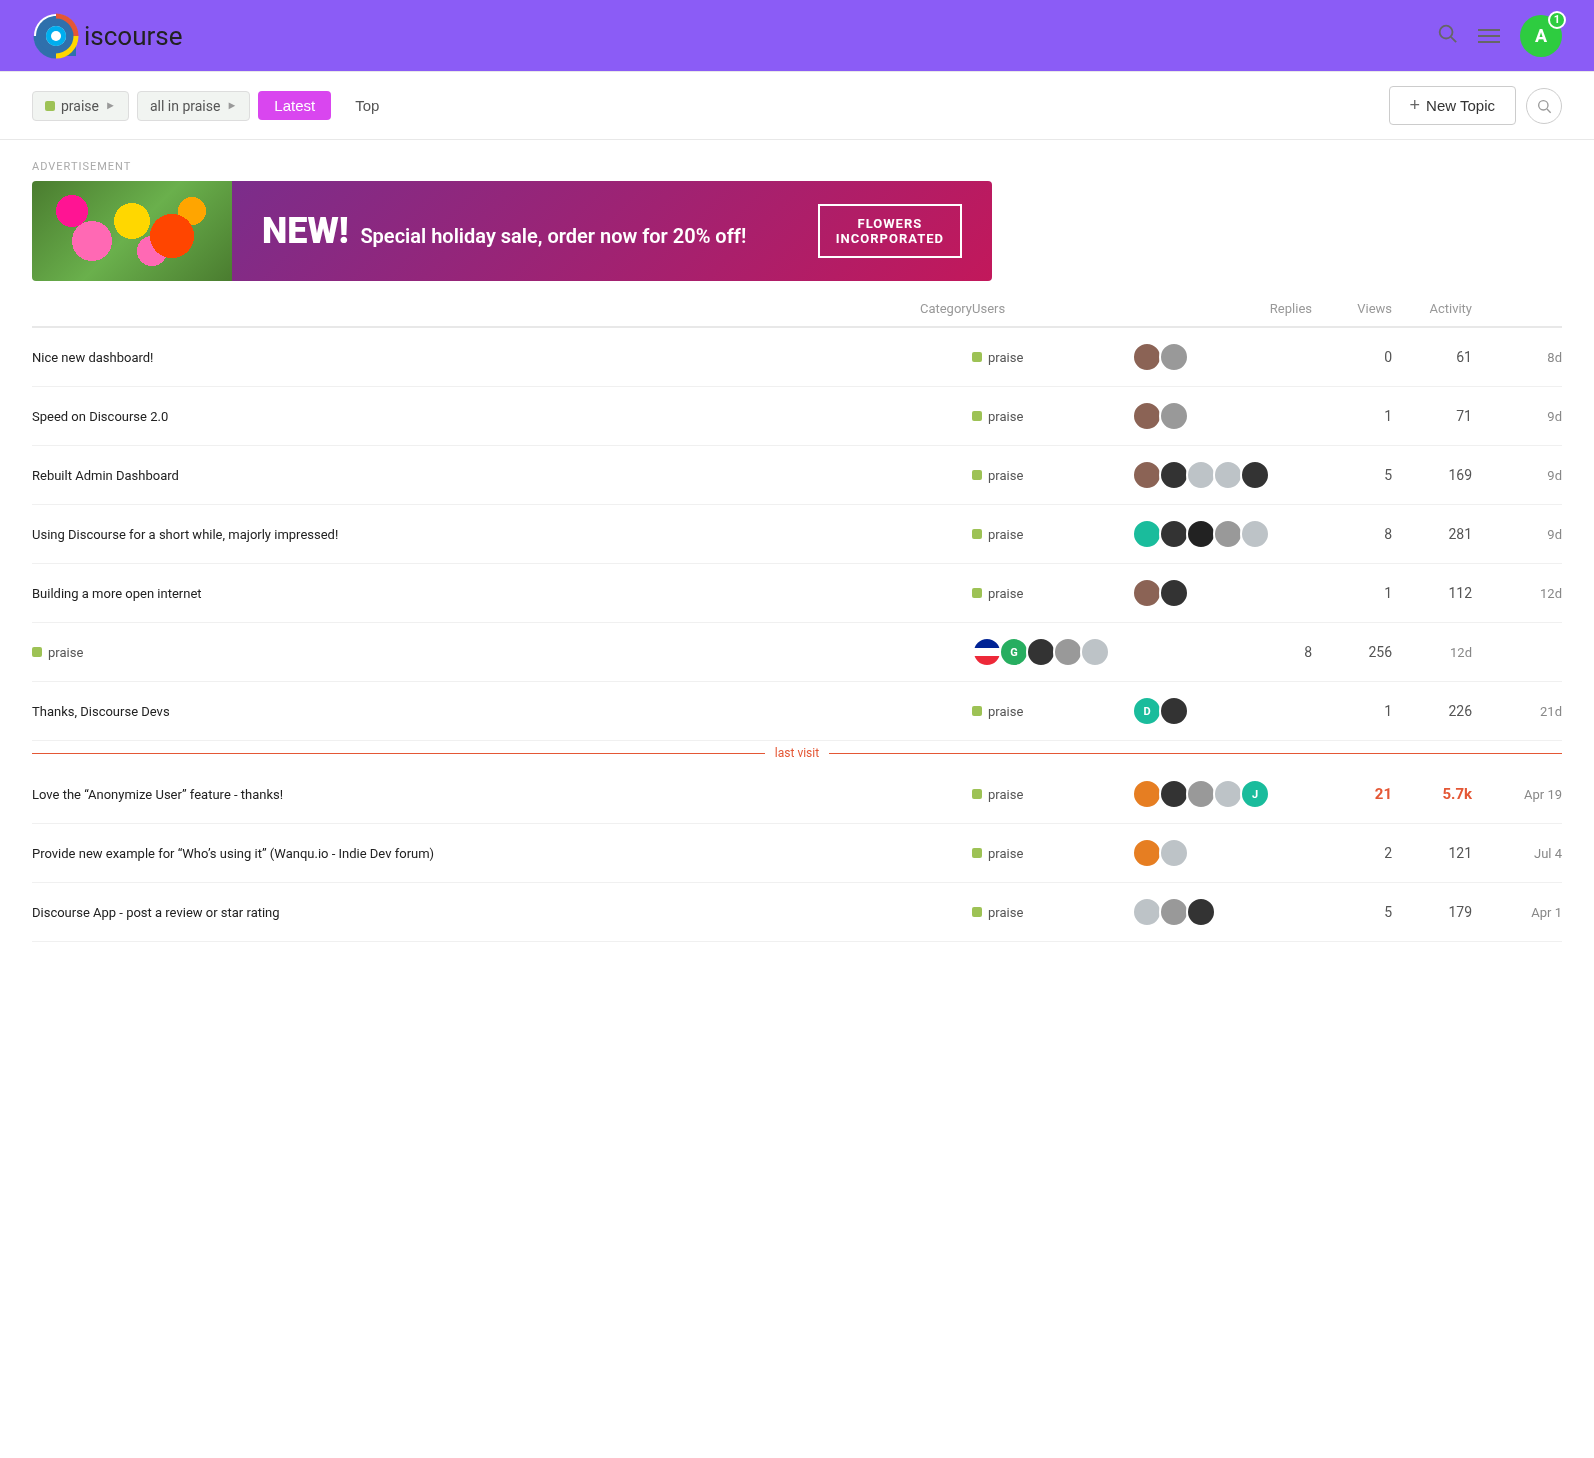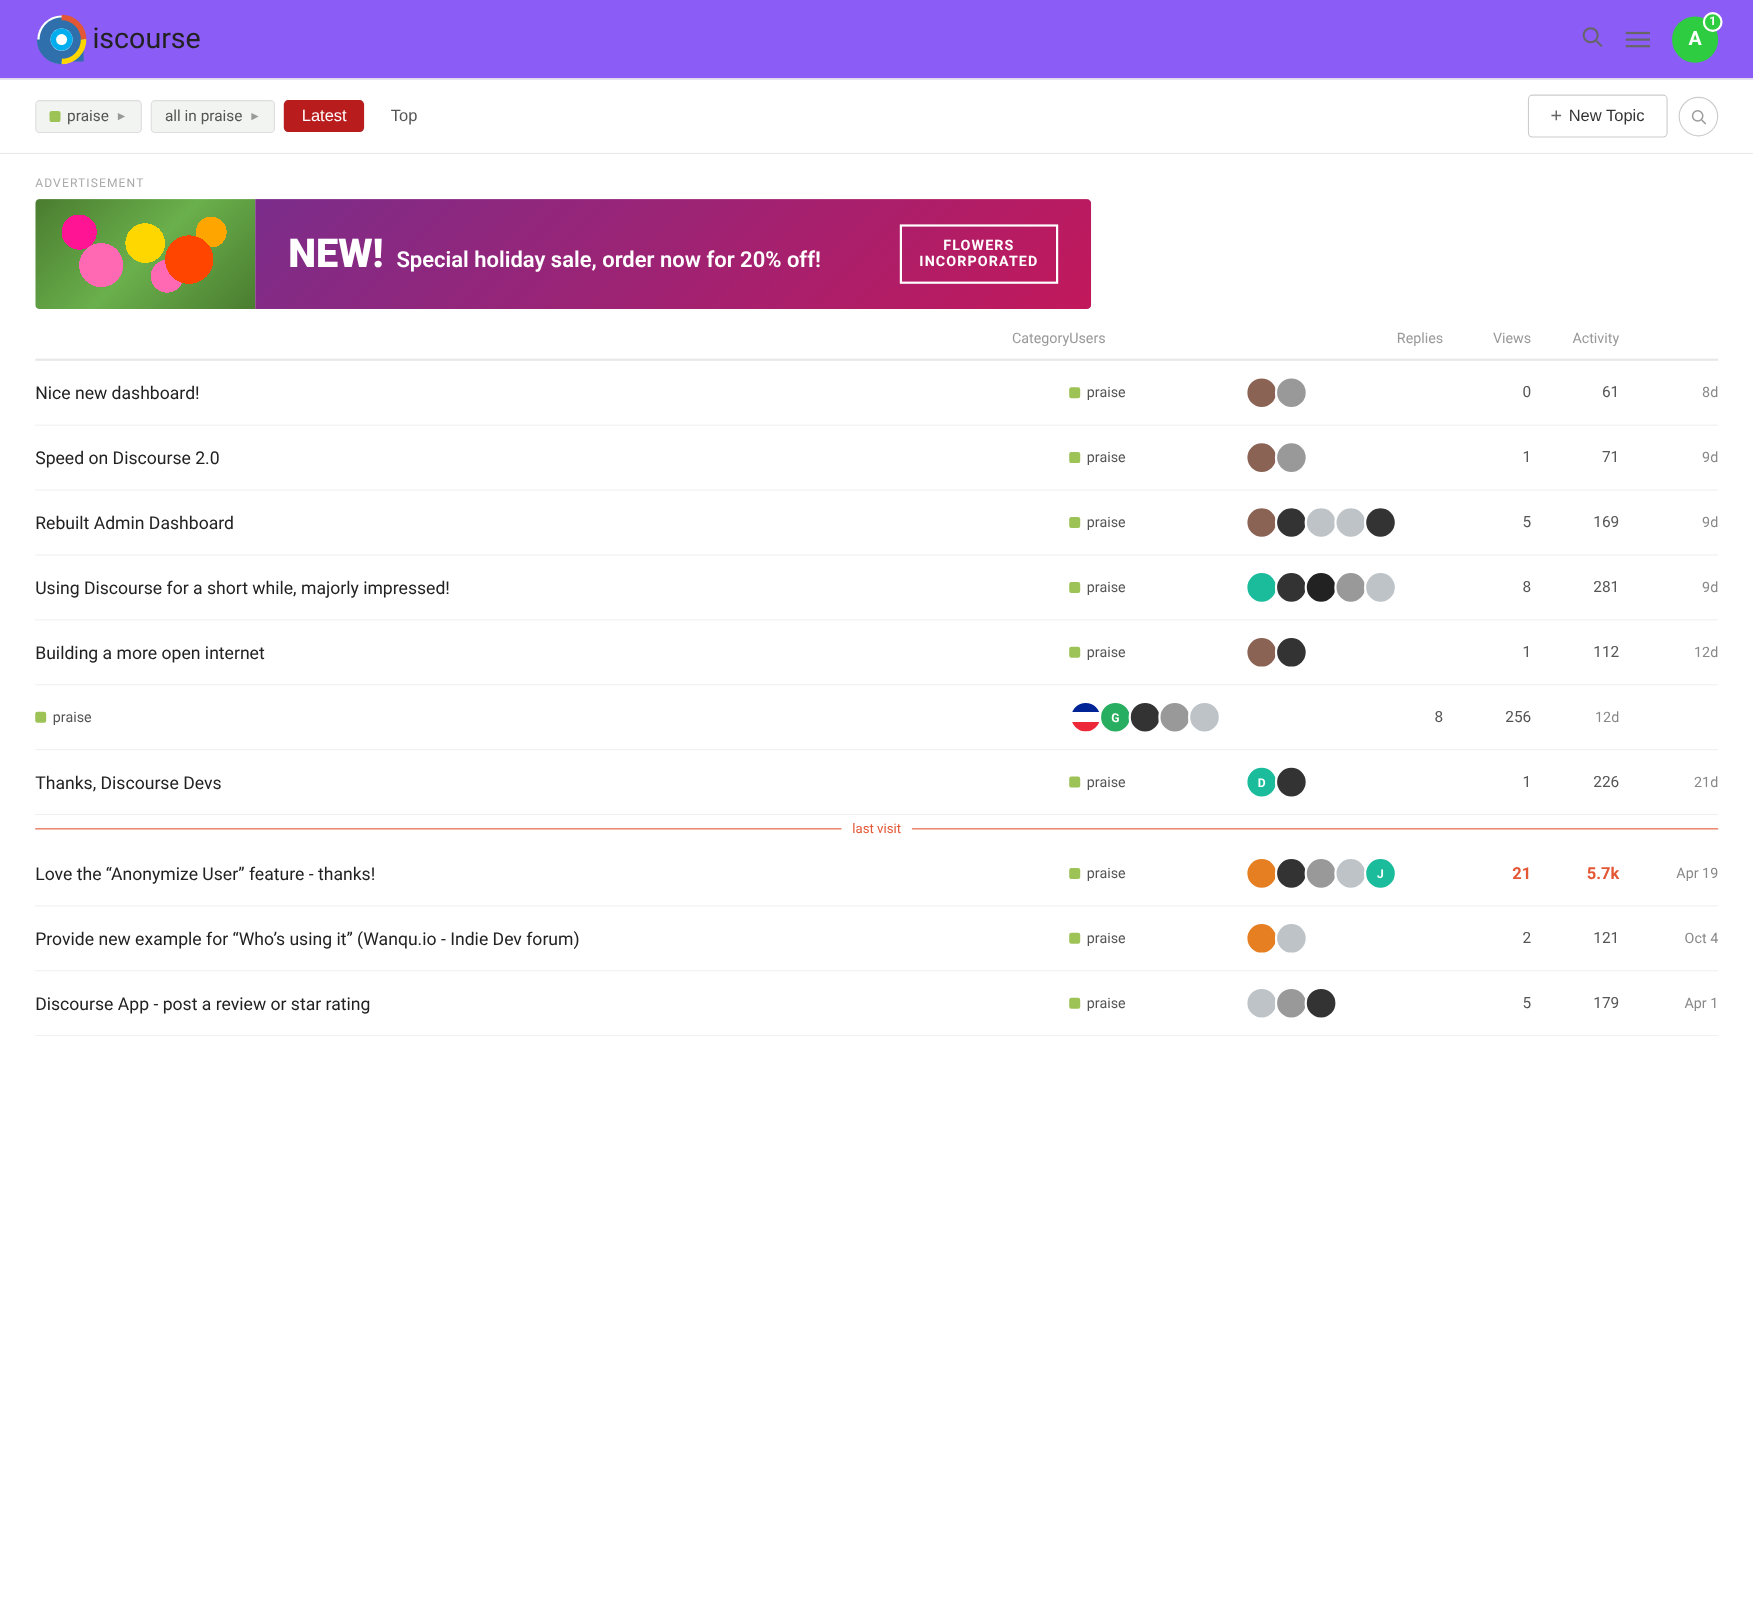--- a/index.html
+++ b/index.html
@@ -17,21 +17,21 @@
     .avatar-wrap { position: relative; cursor: pointer; }
     .avatar { width: 42px; height: 42px; border-radius: 50%; background: #2ecc40; display: flex; align-items: center; justify-content: center; color: #fff; font-size: 18px; font-weight: bold; }
     .avatar-badge { position: absolute; top: -4px; right: -4px; background: #2ecc40; color: #fff; font-size: 11px; font-weight: bold; width: 18px; height: 18px; border-radius: 50%; display: flex; align-items: center; justify-content: center; border: 2px solid #fff; }
 
     
     .nav-bar { display: flex; align-items: center; padding: 14px 32px; gap: 8px; border-bottom: 1px solid #e8e8e8; }
     .nav-tag { display: flex; align-items: center; gap: 6px; padding: 6px 12px; background: #f1f4f1; border: 1px solid #ddd; border-radius: 4px; font-size: 14px; color: #555; cursor: pointer; }
     .nav-tag .tag-dot { width: 10px; height: 10px; background: #9dc255; border-radius: 2px; display: inline-block; }
     .nav-tag .arrow { color: #999; font-size: 11px; }
     .nav-btn { padding: 6px 16px; border-radius: 4px; font-size: 15px; cursor: pointer; border: none; }
-    .nav-btn.active { background: #b91c1c; color: #fff; }
+    .nav-btn.active { background: #d946ef; color: #fff; }
     .nav-btn.plain { background: transparent; color: #555; }
     .nav-right { margin-left: auto; display: flex; align-items: center; gap: 10px; }
     .new-topic-btn { display: flex; align-items: center; gap: 6px; padding: 8px 20px; background: #fff; border: 1px solid #ccc; border-radius: 4px; font-size: 15px; color: #333; cursor: pointer; }
     .new-topic-btn .plus { font-size: 18px; color: #666; }
     .search-small { width: 36px; height: 36px; border-radius: 50%; border: 1px solid #ccc; background: #fff; display: flex; align-items: center; justify-content: center; color: #888; cursor: pointer; }
 
     
     .ad-container { padding: 20px 32px 10px; }
     .ad-label { font-size: 11px; color: #aaa; text-transform: uppercase; letter-spacing: 1px; margin-bottom: 8px; }
     .ad-banner { display: flex; align-items: stretch; border-radius: 4px; overflow: hidden; height: 100px; max-width: 960px; }
@@ -54,21 +54,21 @@
     .topic-table { width: 100%; padding: 0 32px; }
     .table-header { display: grid; grid-template-columns: 1fr 160px 180px 80px 80px 90px; padding: 10px 0; border-bottom: 2px solid #e8e8e8; color: #999; font-size: 13px; }
     .table-header .col-topic { }
     .table-header .col-category { text-align: right; }
     .table-header .col-users { text-align: left; }
     .table-header .col-replies { text-align: right; }
     .table-header .col-views { text-align: right; }
     .table-header .col-activity { text-align: right; }
 
     .table-row { display: grid; grid-template-columns: 1fr 160px 180px 80px 80px 90px; padding: 14px 0; border-bottom: 1px solid #f0f0f0; align-items: center; }
-    .topic-title { font-size: 16px; color: #222; cursor: pointer; }
+    .topic-title { font-size: 13px; color: #222; cursor: pointer; }
 
     .category-cell { display: flex; align-items: center; gap: 6px; font-size: 13px; color: #555; }
     .cat-dot { width: 10px; height: 10px; background: #9dc255; border-radius: 2px; display: inline-block; flex-shrink: 0; }
 
     .users-cell { display: flex; align-items: center; gap: 3px; }
     .user-avatar { width: 30px; height: 30px; border-radius: 50%; display: inline-flex; align-items: center; justify-content: center; font-size: 11px; font-weight: bold; color: #fff; border: 2px solid #fff; margin-left: -6px; flex-shrink: 0; }
     .user-avatar:first-child { margin-left: 0; }
 
     .replies-cell { text-align: right; color: #555; font-size: 14px; }
     .replies-cell.hot { color: #e45735; font-weight: bold; font-size: 15px; }
@@ -314,21 +314,21 @@
         <div class="category-cell">
           <span class="cat-dot"></span>
           <span>praise</span>
         </div>
         <div class="users-cell">
           <div class="user-avatar av-orange"></div>
           <div class="user-avatar av-light"></div>
         </div>
         <div class="replies-cell">2</div>
         <div class="views-cell">121</div>
-        <div class="activity-cell">Oct 4</div>
+        <div class="activity-cell">Jul 4</div>
       </div>
       <div class="table-row">
         <div class="topic-title">Discourse App - post a review or star rating</div>
         <div class="category-cell">
           <span class="cat-dot"></span>
           <span>praise</span>
         </div>
         <div class="users-cell">
           <div class="user-avatar av-light"></div>
           <div class="user-avatar av-gray"></div>

